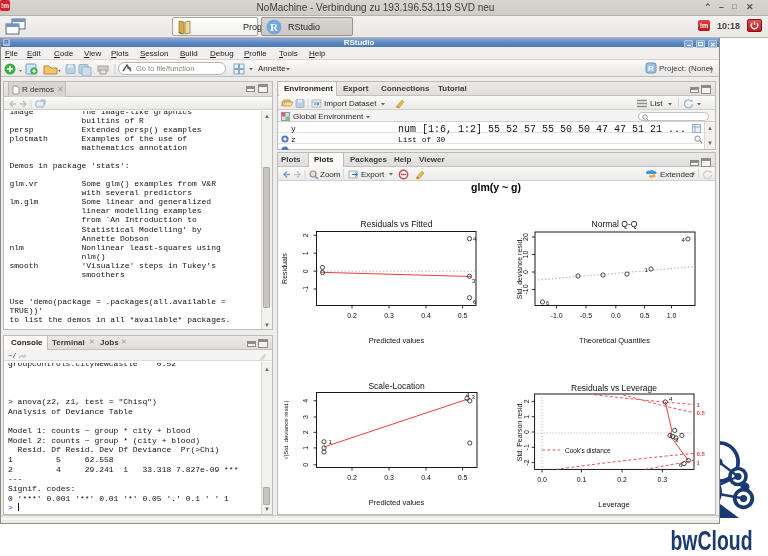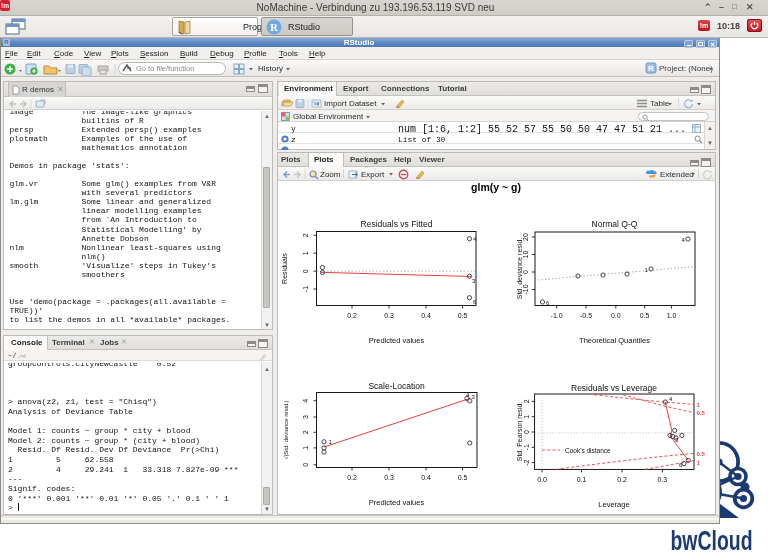--- a/index.html
+++ b/index.html
@@ -149,21 +149,21 @@
       <path d="M5 4h4" stroke="#555" stroke-width="1.2"></path>
     </svg>
   <div style="left:136px;top:64px;font-size:7.5px;color:#8a8884;z-index:4">Go to file/function</div>
   <svg style="position:absolute;left:233px;top:62px;z-index:3" width="90" height="14" viewBox="0 0 90 14">
     <rect x="1" y="2" width="4.5" height="4.5" fill="#e8f0f8" stroke="#8aa7c4"></rect>
       <rect x="6.5" y="2" width="4.5" height="4.5" fill="#e8f0f8" stroke="#8aa7c4"></rect>
     <rect x="1" y="7.5" width="4.5" height="4.5" fill="#e8f0f8" stroke="#8aa7c4"></rect>
       <rect x="6.5" y="7.5" width="4.5" height="4.5" fill="#e8f0f8" stroke="#8aa7c4"></rect>
     <path d="M16 6l4 0-2 2.5z" fill="#666"></path>
   </svg>
-  <div style="left:258px;top:64px;font-size:8px;color:#2a2a2a;z-index:3">History</div>
+  <div style="left:258px;top:64px;font-size:8px;color:#2a2a2a;z-index:3">Annette</div>
   <svg style="position:absolute;left:285px;top:67px;z-index:3" width="8" height="6">
       <path d="M1 1l4 0-2 2.5z" fill="#666"></path>
     </svg>
   <svg style="position:absolute;left:645px;top:62px;z-index:3" width="12" height="12" viewBox="0 0 12 12">
       <rect x="1" y="1" width="10" height="10" rx="2" fill="#9cc0e8" stroke="#6d95c0"></rect>
       <text x="6" y="9" font-size="8" font-weight="bold" fill="#fff" text-anchor="middle" font-family="Liberation Sans">R</text>
     </svg>
   <div style="left:659px;top:64px;font-size:8px;color:#3a3a3a;z-index:3">Project: (None)</div>
   <svg style="position:absolute;left:708px;top:67px;z-index:3" width="8" height="6">
       <path d="M1 1l4 0-2 2.5z" fill="#666"></path>
@@ -285,21 +285,21 @@
   <svg style="position:absolute;left:380px;top:102px;z-index:3" width="8" height="6">
       <path d="M1 1l4 0-2 2.5z" fill="#666"></path>
     </svg>
   <svg style="position:absolute;left:394px;top:98px;z-index:3" width="12" height="11" viewBox="0 0 12 11">
       <path d="M2 9l6-7 2 2-5 6z" fill="#e8b84b" stroke="#b98f3e" stroke-width="0.6"></path>
       <path d="M2 9l2 1 1-2z" fill="#d6606a"></path>
     </svg>
   <svg style="position:absolute;left:636px;top:99px;z-index:3" width="12" height="9" viewBox="0 0 12 9">
       <path d="M1 1.5h10M1 4.5h10M1 7.5h10" stroke="#8f8d8a" stroke-width="1.3"></path>
     </svg>
-  <div style="left:650px;top:99px;font-size:8px;color:#2a2a2a;z-index:3">Table</div>
+  <div style="left:650px;top:99px;font-size:8px;color:#2a2a2a;z-index:3">List</div>
   <svg style="position:absolute;left:667px;top:102px;z-index:3" width="8" height="6">
       <path d="M1 1l4 0-2 2.5z" fill="#666"></path>
     </svg>
   <div style="left:678px;top:98px;width:1px;height:9px;background:#d8d6d3;z-index:3"></div>
   <svg style="position:absolute;left:683px;top:98px;z-index:3" width="11" height="11" viewBox="0 0 11 11">
       <path d="M8.5 3.2A4 4 0 1 0 9.5 6" fill="none" stroke="#9db8d2" stroke-width="1.3"></path>
       <path d="M9.7 1.2v2.6H7.1z" fill="#9db8d2"></path>
     </svg>
   <svg style="position:absolute;left:696px;top:102px;z-index:3" width="8" height="6">
       <path d="M1 1l4 0-2 2.5z" fill="#666"></path>

